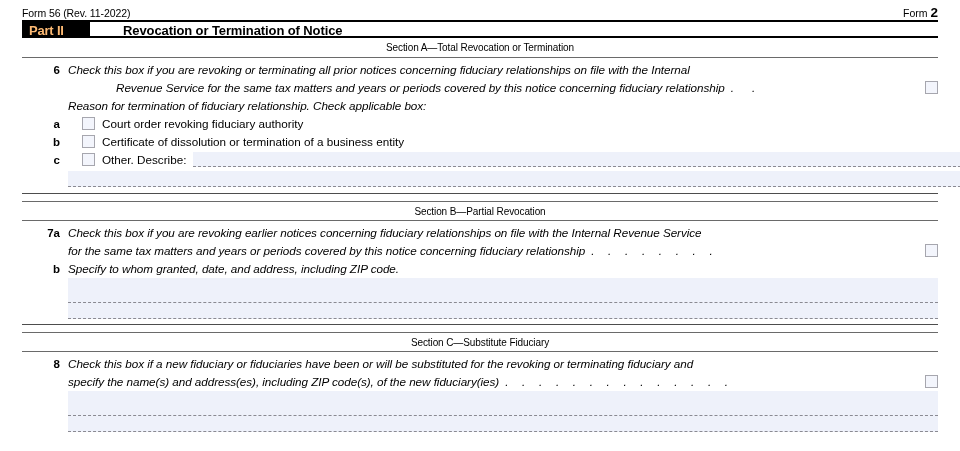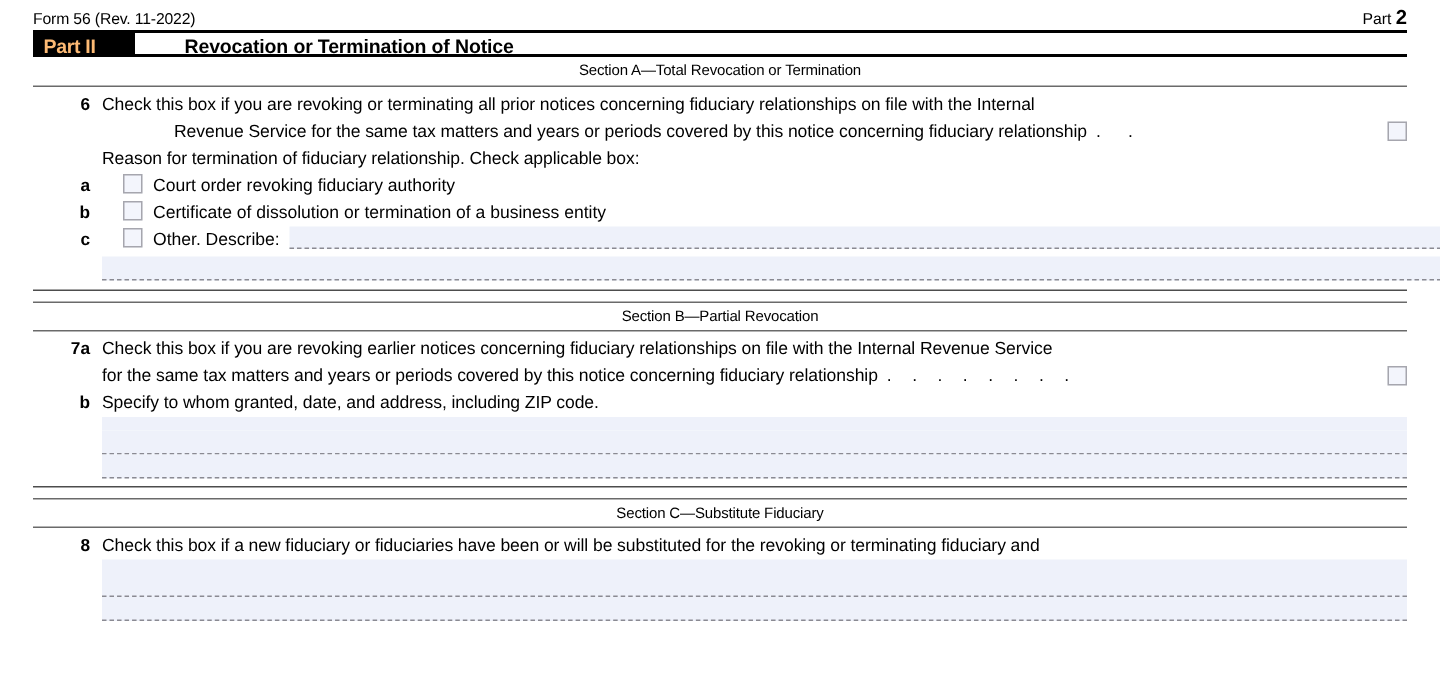--- a/index.html
+++ b/index.html
@@ -104,20 +104,21 @@
   }
   .body-col {
     flex: 1 1 auto;
     position: relative;
   }
   .txt {
     font-size: 11.7px;
     line-height: 18px;
     letter-spacing: -0.05px;
     white-space: nowrap;
+    font-style: italic;
   }
 
   
   .leaders {
     display: inline;
     letter-spacing: 5.2px;
     font-size: 11.7px;
     padding-left: 6px;
   }
   .leaders.wide { letter-spacing: 7.4px; }
@@ -174,21 +175,21 @@
   }
 </style>
 </head>
 <body>
 
 <div class="page">
 
   <div class="form-header">
     <div class="form-id">Form 56 (Rev. 11-2022)</div>
     <div class="page-no">
-      <span>Part</span>
+      <span>Form</span>
       <b>2</b>
     </div>
   </div>
 
   <div class="part-bar">
     <div class="part-tag">Part II</div>
     <div class="part-title">Revocation or Termination of Notice</div>
   </div>
 
   <div class="section-bar first">Section A—Total Revocation or Termination</div>
@@ -269,19 +270,23 @@
   <div class="blockgap"></div>
 
   <div class="section-bar">Section C—Substitute Fiduciary</div>
 
   <div class="spacer-3"></div>
 
   <div class="row">
     <div class="num">8</div>
     <div class="body-col">
       <div class="txt">Check this box if a new fiduciary or fiduciaries have been or will be substituted for the revoking or terminating fiduciary and</div>
+      <div class="txt" style="position:relative;">
+        <span>specify the name(s) and address(es), including ZIP code(s), of the new fiduciary(ies)</span><span class="leaders">. . . . . . . . . . . . . .</span>
+        <span class="cbox-right" style="top:2px;"></span>
+      </div>
       <div class="fill nodash" style="height:9px;"></div>
       <div class="fill"></div>
       <div class="fill"></div>
     </div>
   </div>
 
 </div>
 
 </body></html>

